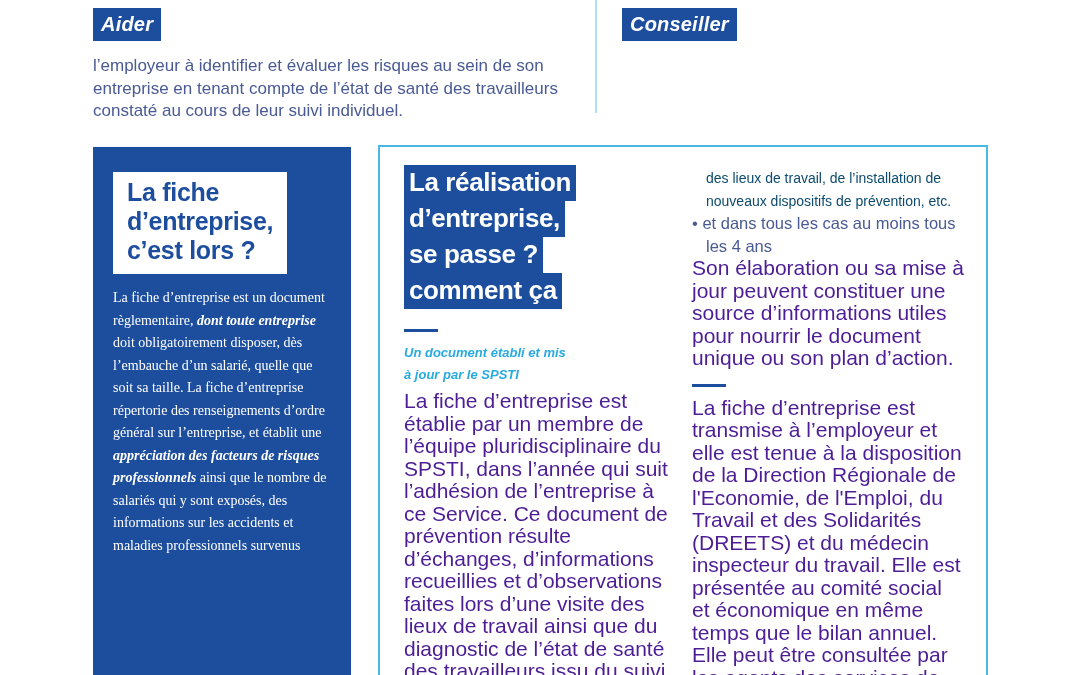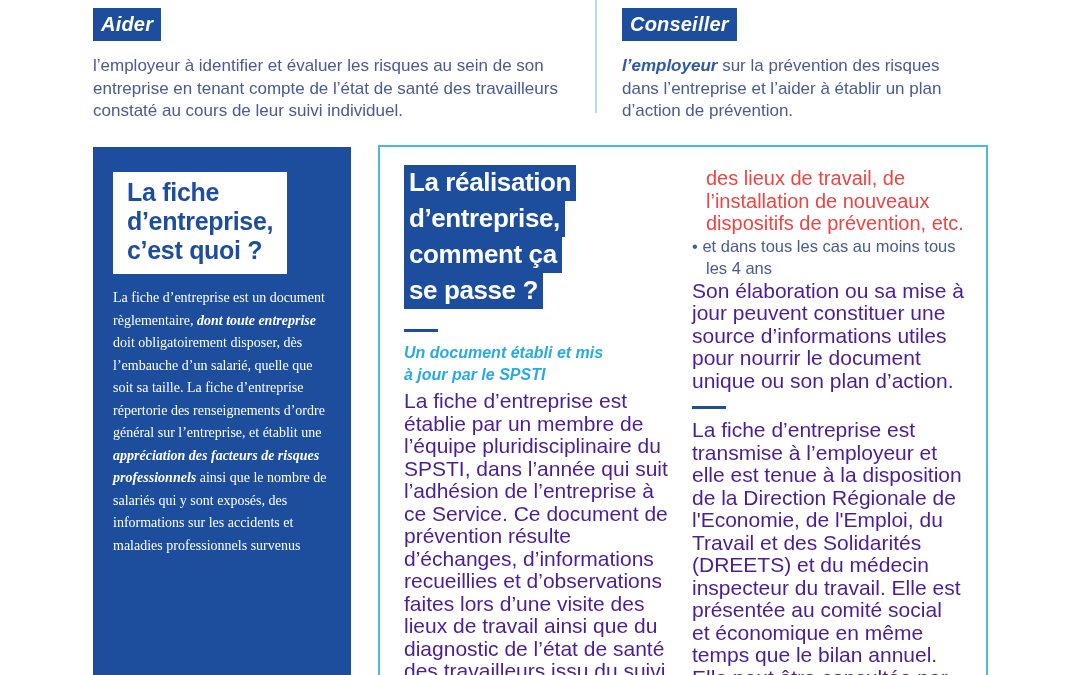--- a/index.html
+++ b/index.html
@@ -147,33 +147,33 @@
   .rule {
     width: 34px;
     height: 3px;
     background: #1d4e9e;
     margin: 0 0 10px 0;
   }
   .sub-head {
     color: #29abe2;
     font-style: italic;
     font-weight: bold;
-    font-size: 16px;
+    font-size: 13px;
     line-height: 22px;
     margin: 0 0 4px 0;
   }
   .body-text {
     color: #4c1d95;
     font-size: 21px;
     line-height: 22.5px;
     margin: 0;
   }
   .cont-text {
-    color: #ef4444;
-    font-size: 20px;
+    color: #0c4a6e;
+    font-size: 14px;
     line-height: 22.5px;
     margin: 0;
     padding-left: 14px;
   }
   .bullet {
     color: #4a5a94;
     font-size: 16.5px;
     line-height: 22.5px;
     margin: 0;
     padding-left: 14px;
@@ -192,46 +192,45 @@
 
     <div class="top-divider"></div>
 
     <div class="top-col left">
       <div class="badge">Aider</div>
       <div class="top-text">l’employeur à identifier et évaluer les risques au sein de son entreprise en tenant compte de l’état de santé des travailleurs constaté au cours de leur suivi individuel.</div>
     </div>
 
     <div class="top-col right">
       <div class="badge">Conseiller</div>
-      <div class="top-text"><span class="em">l’employeur</span><span> sur la prévention des risques dans l’entreprise et l’aider à établir un plan d’action de prévention.</span></div>
     </div>
 
   </div>
 
   <div class="blue-panel">
 
     <div class="panel-title-box">
       <div class="t">La fiche</div>
       <div class="t">d’entreprise,</div>
-      <div class="t">c’est quoi ?</div>
+      <div class="t">c’est lors ?</div>
     </div>
 
     <div class="panel-body"><span>La fiche d’entreprise est un document règlementaire, </span><span class="em">dont toute entreprise</span><span> doit obligatoirement disposer, dès l’embauche d’un salarié, quelle que soit sa taille. La fiche d’entreprise répertorie des renseignements d’ordre général sur l’entreprise, et établit une </span><span class="em">appréciation des facteurs de risques professionnels</span><span> ainsi que le nombre de salariés qui y sont exposés, des informations sur les accidents et maladies professionnels survenus</span></div>
 
   </div>
 
   <div class="card">
 
     <div class="card-col mid">
 
       <div class="hl-title">
         <span>La réalisation</span>
         <span>d’entreprise,</span>
+        <span>se passe ?</span>
         <span>comment ça</span>
-        <span>se passe ?</span>
       </div>
 
       <div class="gap-20"></div>
 
       <div class="rule"></div>
 
       <div class="sub-head">
         <div>Un document établi et mis</div>
         <div>à jour par le SPSTI</div>
       </div>

